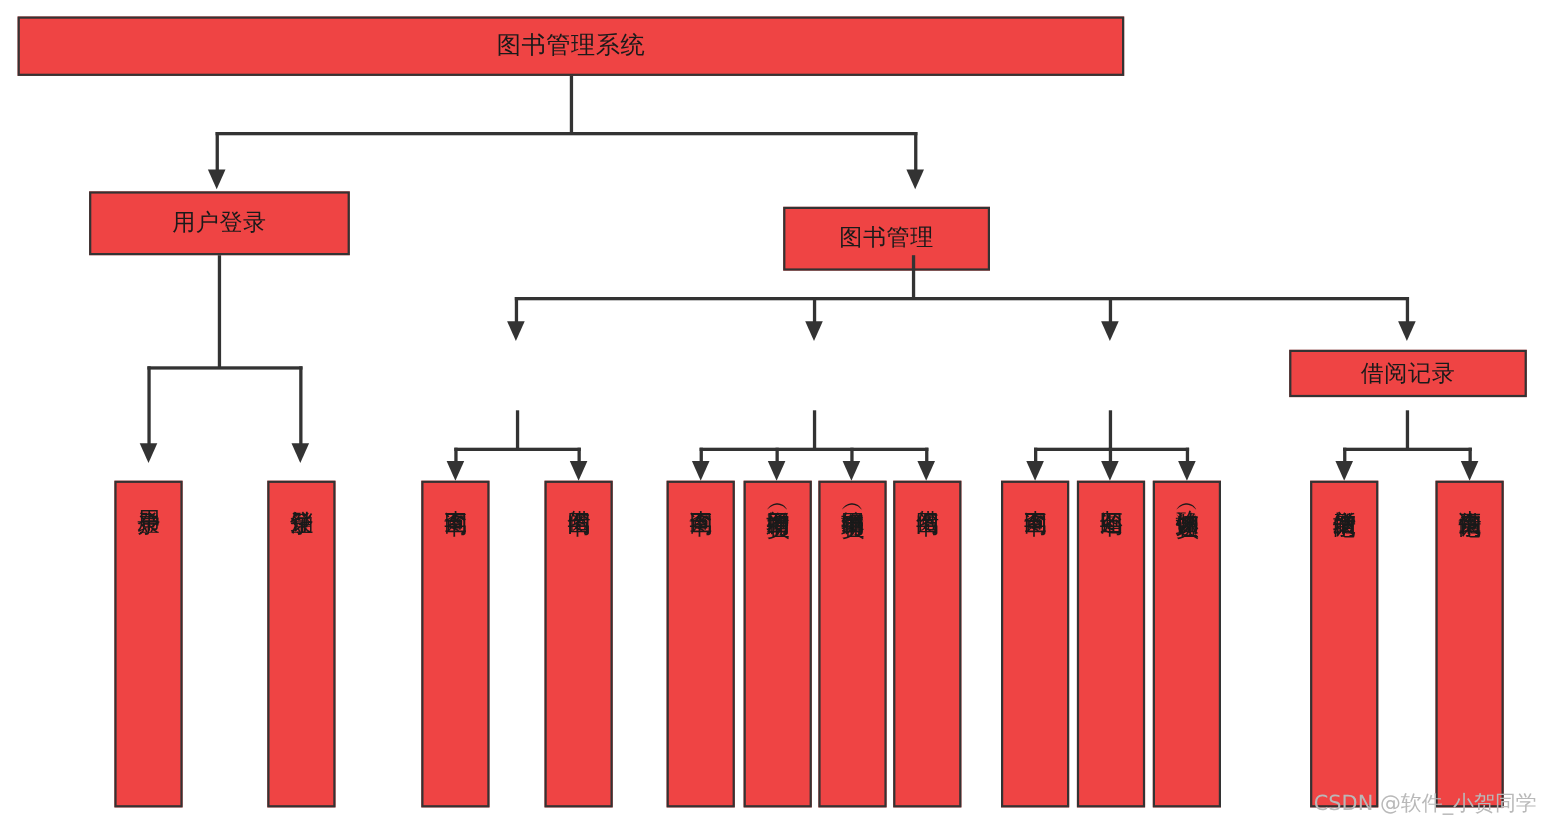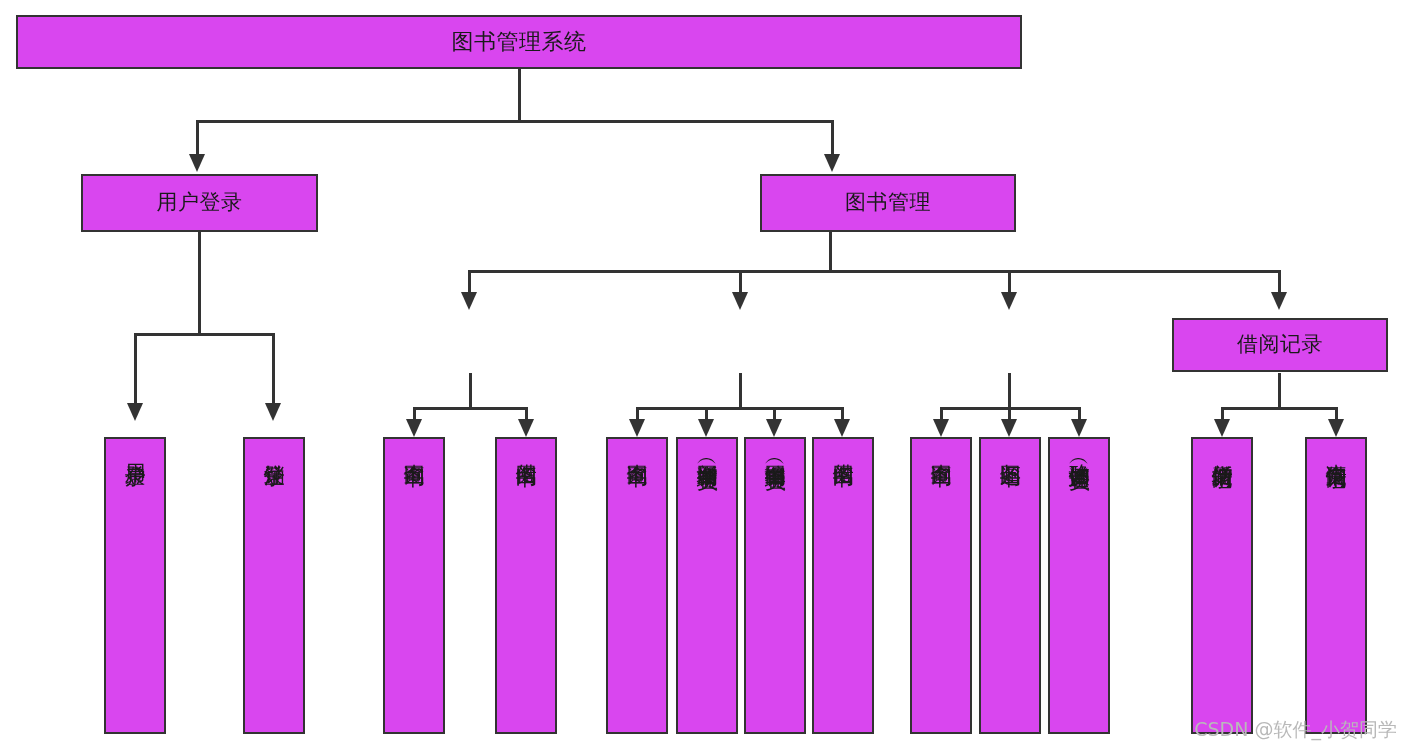--- a/index.html
+++ b/index.html
@@ -14,21 +14,21 @@
     position: relative;
     width: 1405px;
     height: 747px;
     background: #ffffff;
     overflow: hidden;
   }
   
   .node {
     position: absolute;
     box-sizing: border-box;
-    background: #d946ef;
+    background: #ef4444;
     border: 2px solid #333333;
     display: flex;
     align-items: center;
     justify-content: center;
     color: #1a1a1a;
   }
   .node.horizontal .label {
     writing-mode: horizontal-tb;
     font-size: 21px;
     line-height: 1.2;
@@ -94,21 +94,21 @@
   <div class="edge v" style="left:196px; top:120px; width:3px; height:36px;"></div>
   <div class="arrow" style="left:189px; top:154px;"></div>
 
   <div class="edge v" style="left:831px; top:120px; width:3px; height:36px;"></div>
   <div class="arrow" style="left:824px; top:154px;"></div>
 
   <div class="node horizontal" style="left:81px; top:174px; width:237px; height:58px;">
     <span class="label">用户登录</span>
   </div>
 
-  <div class="node horizontal" style="left:712px; top:174px; width:256px; height:58px;margin-left:48px;">
+  <div class="node horizontal" style="left:712px; top:188px; width:188px; height:58px;">
     <span class="label">图书管理</span>
   </div>
 
   <div class="edge v" style="left:198px; top:232px; width:3px; height:103px;"></div>
   <div class="edge h" style="left:134px; top:333px; width:141px; height:3px;"></div>
   <div class="edge v" style="left:134px; top:333px; width:3px; height:72px;"></div>
   <div class="arrow" style="left:127px; top:403px;"></div>
   <div class="edge v" style="left:272px; top:333px; width:3px; height:72px;"></div>
   <div class="arrow" style="left:265px; top:403px;"></div>
 
@@ -123,21 +123,21 @@
 
   <div class="edge v" style="left:1008px; top:270px; width:3px; height:24px;"></div>
   <div class="arrow" style="left:1001px; top:292px;"></div>
 
   <div class="edge v" style="left:1278px; top:270px; width:3px; height:24px;"></div>
   <div class="arrow" style="left:1271px; top:292px;"></div>
 
 
 
 
-  <div class="node horizontal" style="left:1172px; top:318px; width:216px; height:54px;">
+  <div class="node horizontal" style="left:1172px; top:318px; width:216px; height:43px;">
     <span class="label">借阅记录</span>
   </div>
 
   <div class="edge v" style="left:469px; top:373px; width:3px; height:36px;"></div>
   <div class="edge h" style="left:413px; top:407px; width:115px; height:3px;"></div>
   <div class="edge v" style="left:413px; top:407px; width:3px; height:14px;"></div>
   <div class="arrow" style="left:406px; top:419px;"></div>
   <div class="edge v" style="left:525px; top:407px; width:3px; height:14px;"></div>
   <div class="arrow" style="left:518px; top:419px;"></div>
 

